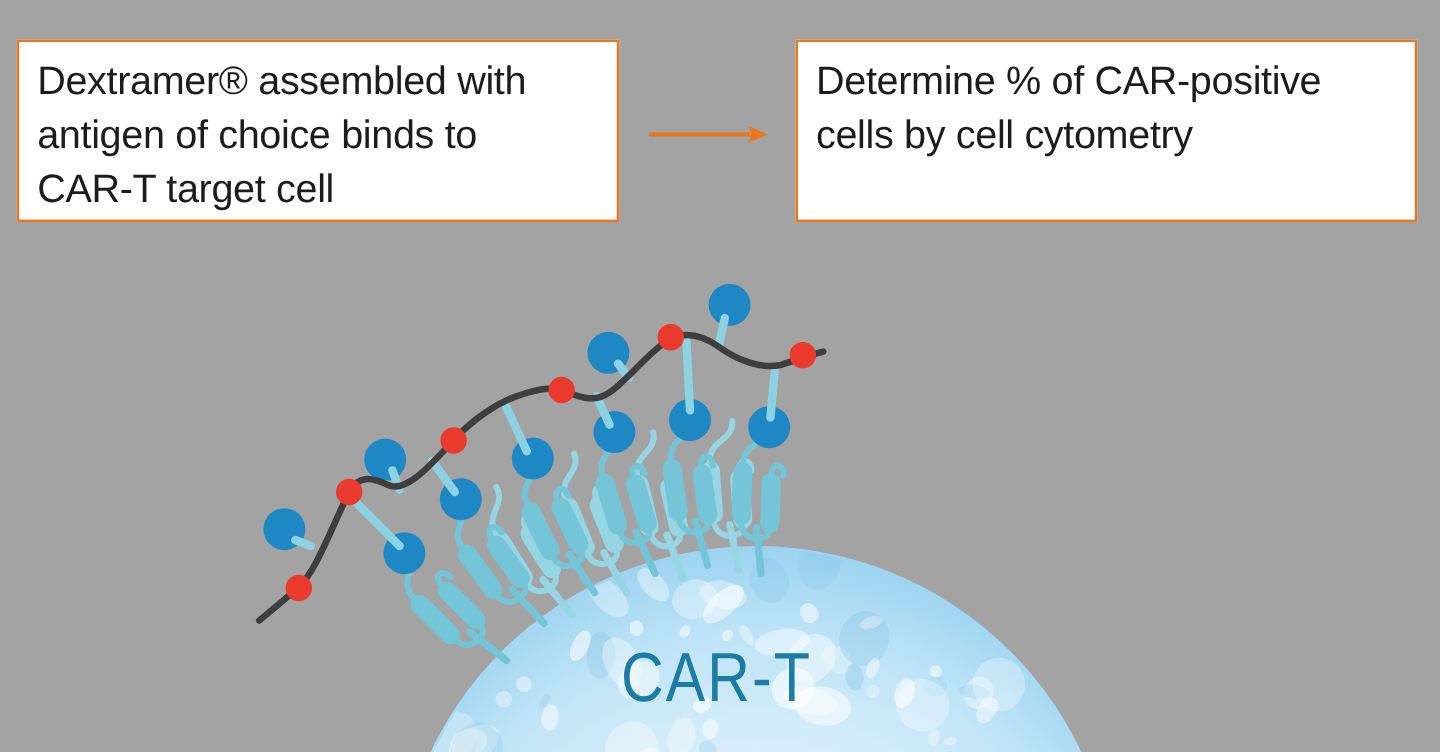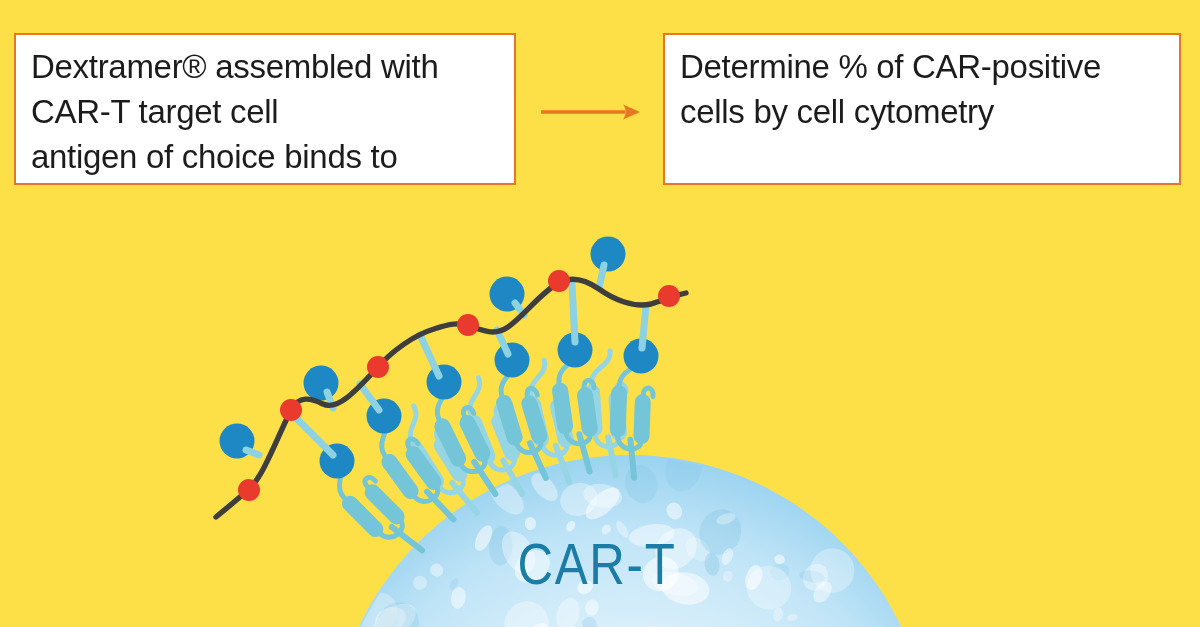--- a/index.html
+++ b/index.html
@@ -1,17 +1,17 @@
 <!DOCTYPE html>
 <html style="--accent: #E87722; --ink: #1C1C1C; --backbone: #3E3E3E; --red: #EA392D; --antigen: #1E88C4; --stem: #8CD2E2; --receptor: #74C5D8; --receptorLight: #96D5E3; --cellLabel: #1B7CA5; --cellblobdark: #6FB9DE;"><head>
 <meta charset="utf-8">
 <style>
   html,body{margin:0;padding:0;background:#ffffff;}
   .canvas{
-    position:relative;width:1200px;height:627px;overflow:hidden;background:#fde047;
+    position:relative;width:1200px;height:627px;overflow:hidden;background:#a3a3a3;
     font-family:"Liberation Sans",sans-serif;
   }
   
   .step-box{
     position:absolute;top:33px;height:152px;box-sizing:border-box;
     border:2.5px solid var(--accent);background:#fff;
     padding:9px 15px;
   }
   .step-box.left{left:14px;width:502px;}
   .step-box.right{left:663px;width:518px;}
@@ -39,22 +39,22 @@
     fill:var(--cellLabel);letter-spacing:2px;
   }
 </style>
 </head>
 <body>
 
 <div class="canvas">
 
   <div class="step-box left">
     <div class="step-line">Dextramer® assembled with</div>
+    <div class="step-line">antigen of choice binds to</div>
     <div class="step-line">CAR-T target cell</div>
-    <div class="step-line">antigen of choice binds to</div>
   </div>
 
   <svg class="arrow" width="112" height="24" viewBox="0 0 112 24">
     <line x1="6" y1="12" x2="90" y2="12"></line>
     <path d="M88 4.6 L105 12 L88 19.4 C91.5 15.2 91.5 8.8 88 4.6 Z"></path>
   </svg>
 
   <div class="step-box right">
     <div class="step-line">Determine % of CAR-positive</div>
     <div class="step-line">cells by cell cytometry</div>

